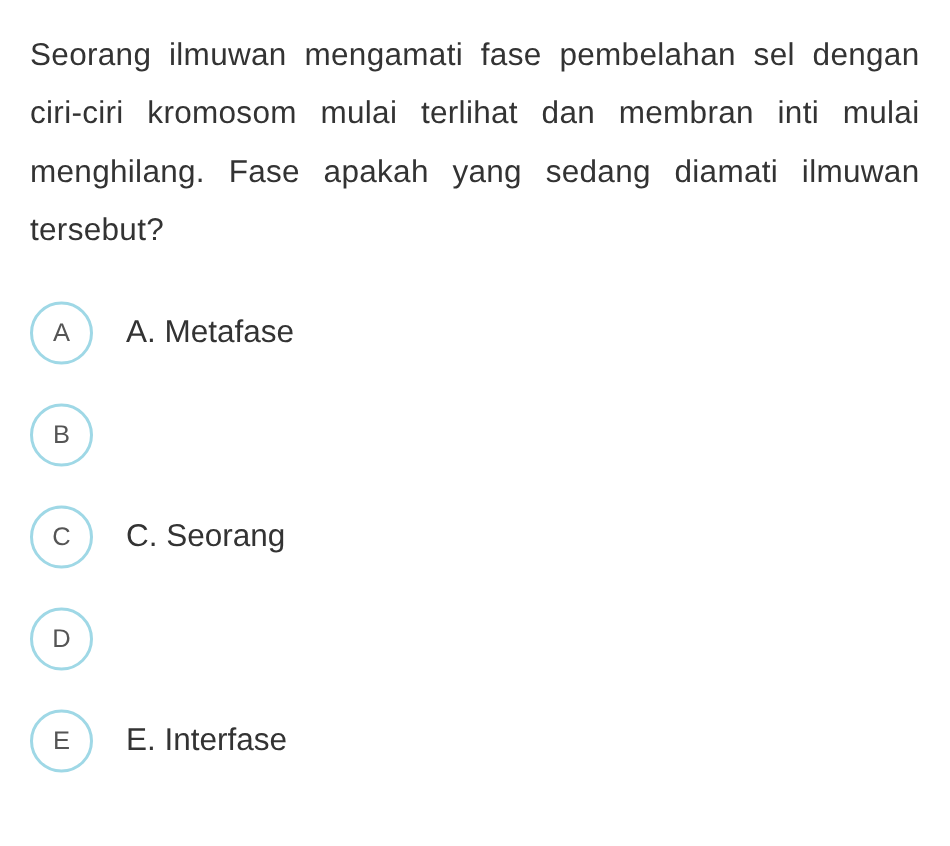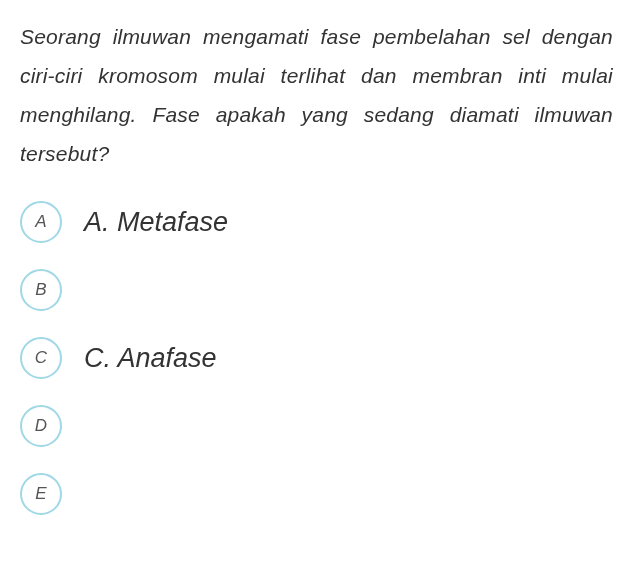--- a/index.html
+++ b/index.html
@@ -1,15 +1,15 @@
 <!DOCTYPE html>
 <html><head>
 <meta charset="utf-8">
 <style>
-  * { box-sizing: border-box; font-style: italic; }
+  * { box-sizing: border-box; }
   body {
     margin: 0;
     padding: 18px 20px;
     font-family: 'Comic Sans MS', 'Segoe UI', sans-serif;
     font-size: 21px;
     color: #333;
     width: 633px;
     background: #fff;
   }
   .question {
@@ -36,40 +36,41 @@
     border-radius: 50%;
     display: flex;
     align-items: center;
     justify-content: center;
     font-family: Arial, sans-serif;
     font-size: 17px;
     color: #555;
     flex-shrink: 0;
   }
   .option-text {
-    font-size: 27px;
+    font-size: 21px;
     color: #333;
   }
 </style>
 </head>
 <body>
 
 <div class="question">Seorang ilmuwan mengamati fase pembelahan sel dengan ciri-ciri kromosom mulai terlihat dan membran inti mulai menghilang. Fase apakah yang sedang diamati ilmuwan tersebut?</div>
 
 <div class="options">
   <div class="option">
     <div class="circle">A</div>
     <div class="option-text">A. Metafase</div>
   </div>
   <div class="option">
     <div class="circle">B</div>
   </div>
   <div class="option">
     <div class="circle">C</div>
-    <div class="option-text">C. Anafase</div>
+    <div class="option-text">C. Seorang</div>
   </div>
   <div class="option">
     <div class="circle">D</div>
   </div>
   <div class="option">
     <div class="circle">E</div>
+    <div class="option-text">E. Interfase</div>
   </div>
 </div>
 
 </body></html>

